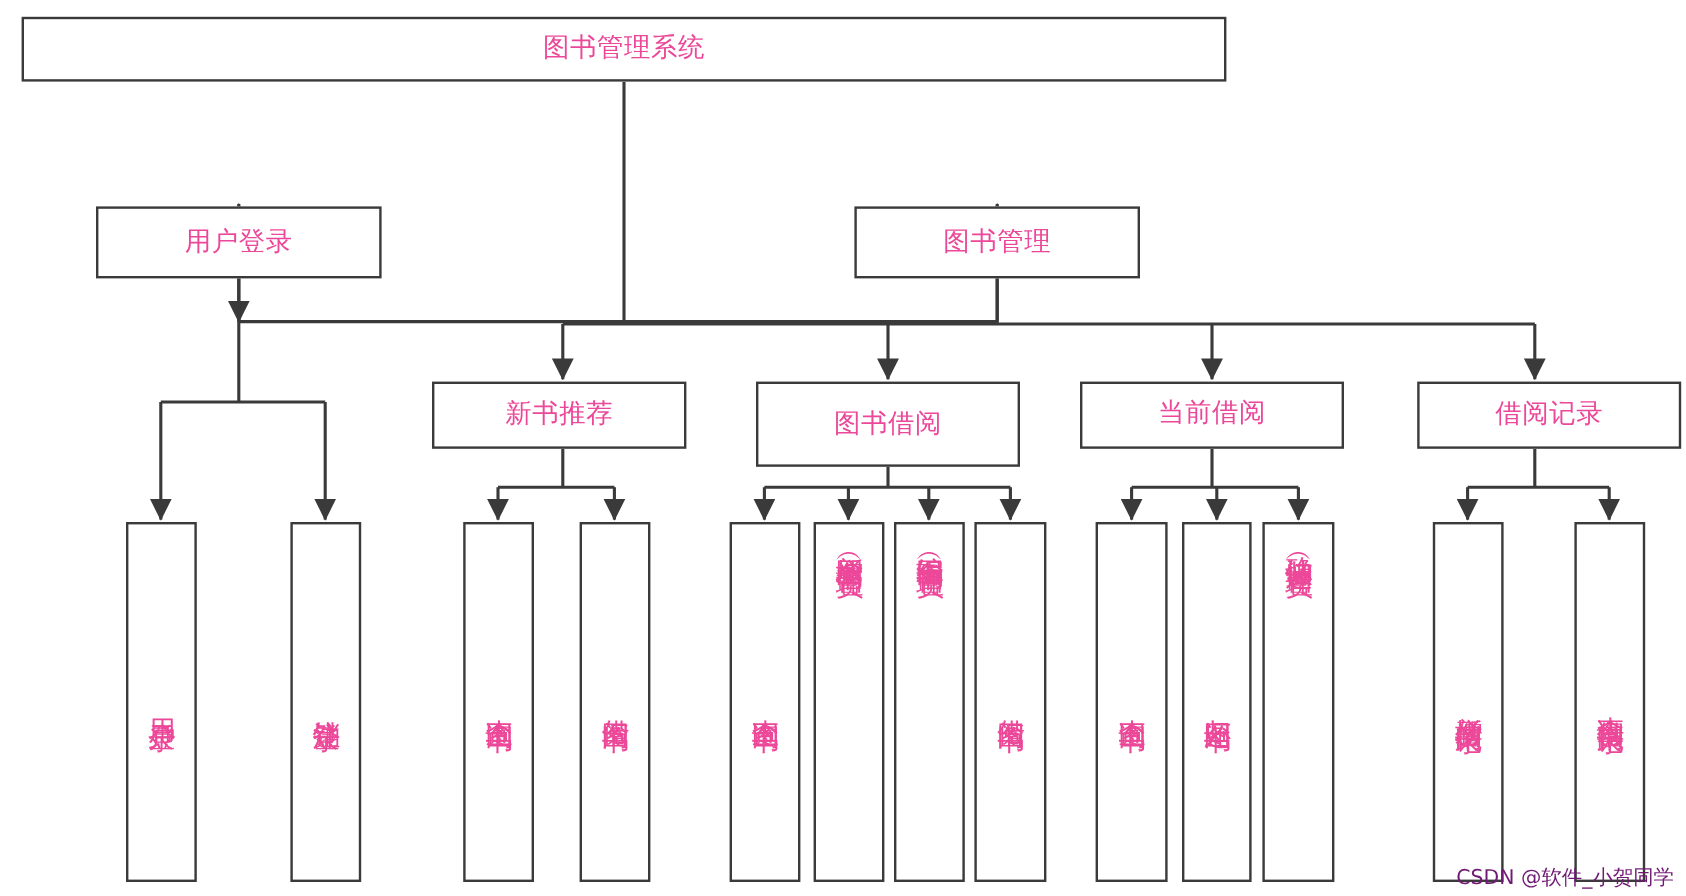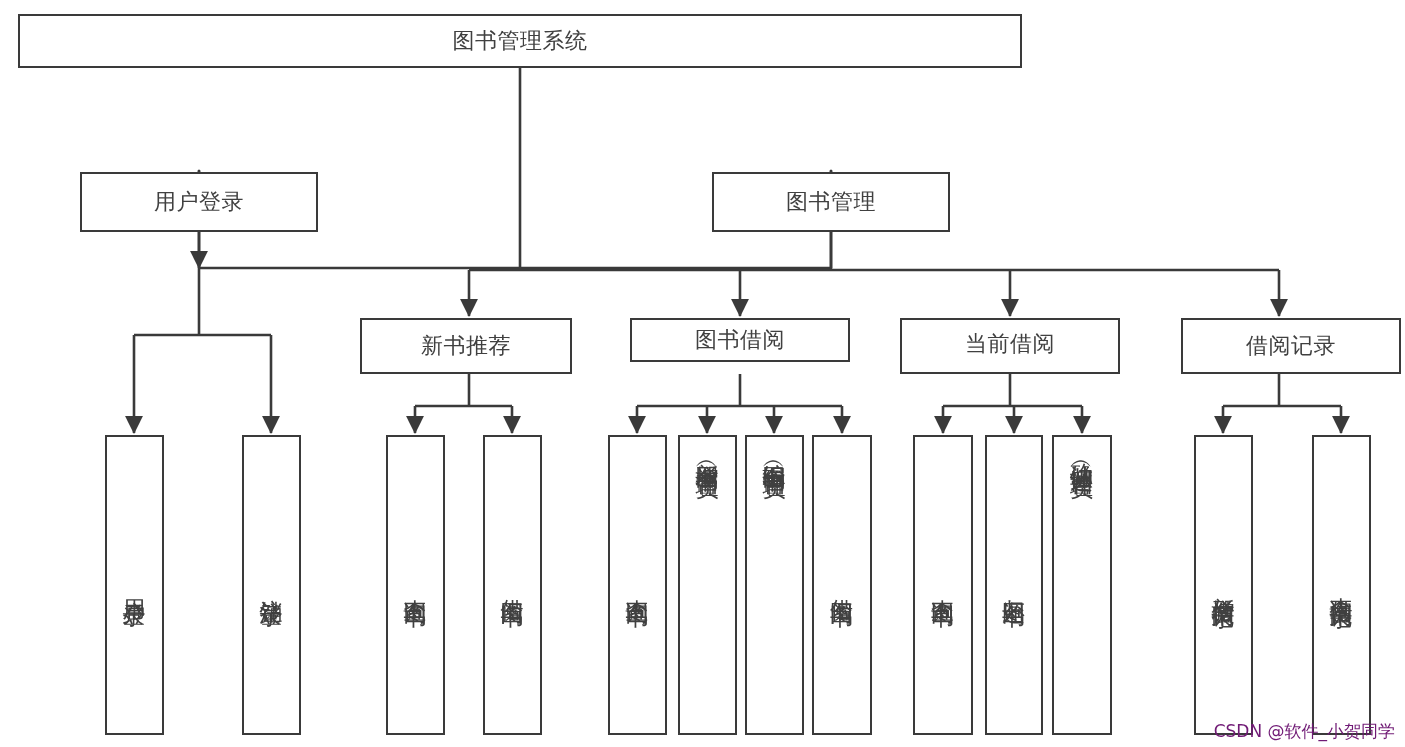--- a/index.html
+++ b/index.html
@@ -27,21 +27,21 @@
     pointer-events: none;
   }
   .node {
     position: absolute;
     box-sizing: border-box;
     background: #ffffff;
     border: 2px solid #3a3a3a;
     display: flex;
     align-items: center;
     justify-content: center;
-    color: #404040;
+    color: #ec4899;
     z-index: 2;
   }
   .node-label {
     display: block;
     line-height: 1.18;
     text-align: center;
     letter-spacing: 0.5px;
   }
   
   .node.horiz .node-label {
@@ -146,21 +146,21 @@
   <div class="node horiz" id="node-l2-0" style="left: 80px; top: 172px; width: 238px; height: 60px;">
     <span class="node-label">用户登录</span>
   </div>
   <div class="node horiz" id="node-l2-1" style="left: 712px; top: 172px; width: 238px; height: 60px; justify-content: center;">
     <span class="node-label">图书管理</span>
   </div>
 
   <div class="node horiz" id="node-l3-0" style="left: 360px; top: 318px; width: 212px; height: 56px;">
     <span class="node-label">新书推荐</span>
   </div>
-  <div class="node horiz" id="node-l3-1" style="left: 630px; top: 318px; width: 220px; height: 44px; align-items: center;">
+  <div class="node horiz" id="node-l3-1" style="left: 630px; top: 318px; width: 220px; height: 71px; align-items: center;">
     <span class="node-label">图书借阅</span>
   </div>
   <div class="node horiz" id="node-l3-2" style="left: 900px; top: 318px; width: 220px; height: 56px; font-family: Liberation Mono, monospace;">
     <span class="node-label">当前借阅</span>
   </div>
   <div class="node horiz" id="node-l3-3" style="left: 1170px; top: 318px; width: 220px; height: 56px; margin-left: 11px;">
     <span class="node-label">借阅记录</span>
   </div>
 
   <div class="node vert centered" id="node-leaf-0" style="left: 105px; top: 435px; width: 59px; height: 300px;">

